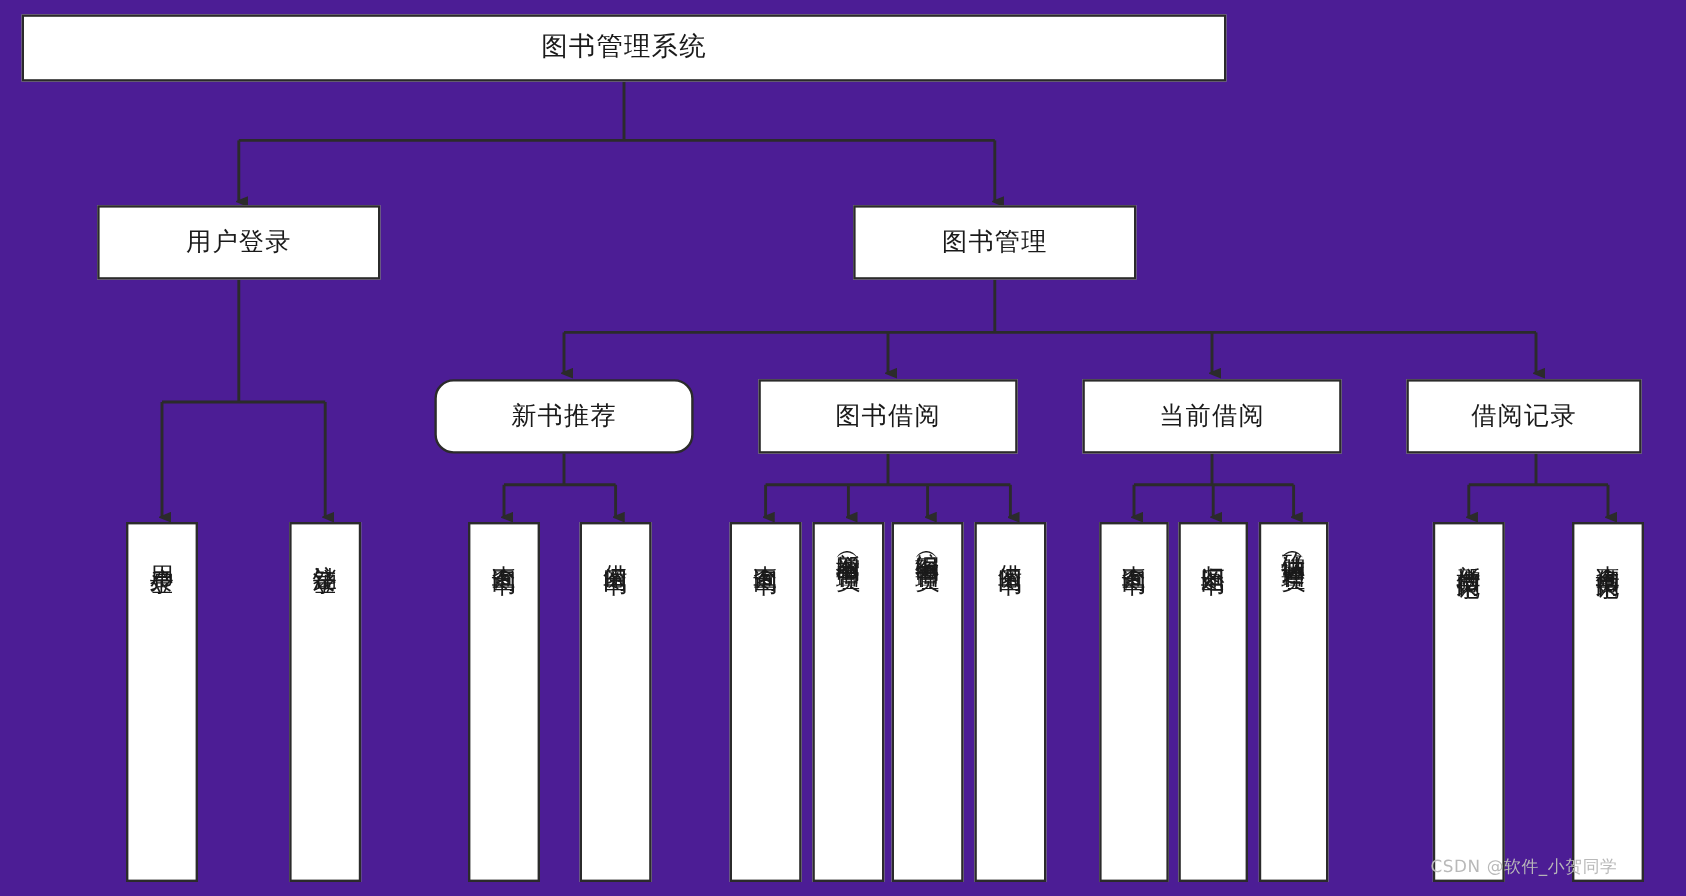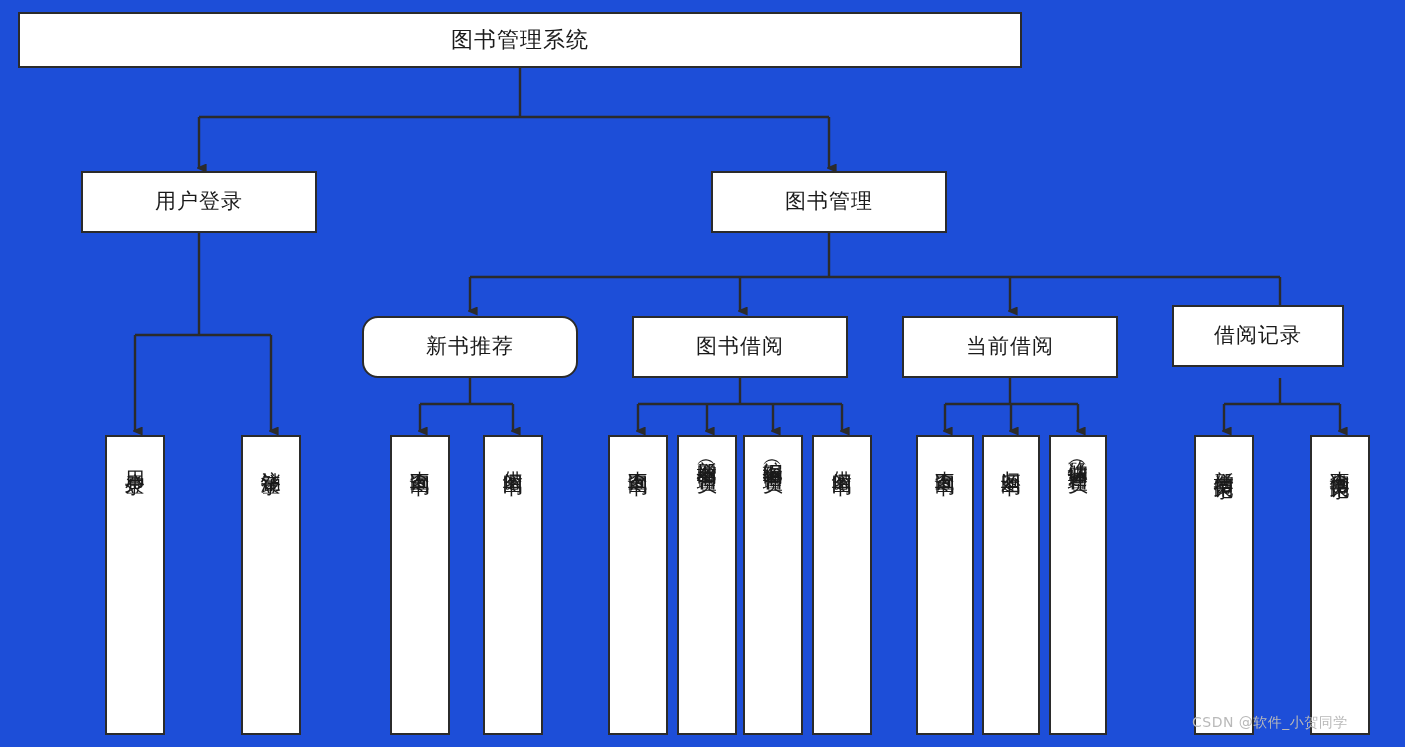--- a/index.html
+++ b/index.html
@@ -8,21 +8,21 @@
     padding: 0;
     background: #ffffff;
   }
   body {
     font-family: "DejaVu Sans", "Liberation Sans", sans-serif;
   }
   #canvas {
     position: relative;
     width: 1405px;
     height: 747px;
-    background: #1d4ed8;
+    background: #4c1d95;
     overflow: hidden;
   }
   svg.wires {
     position: absolute;
     left: 0;
     top: 0;
     width: 1405px;
     height: 747px;
     pointer-events: none;
   }
@@ -139,21 +139,21 @@
 
   <div class="node h-node" style="left:362px; top:316px; width:216px; height:62px;border-radius:16px;">
     <span>新书推荐</span>
   </div>
   <div class="node h-node" style="left:902px; top:316px; width:216px; height:62px;">
     <span>当前借阅</span>
   </div>
   <div class="node h-node" style="left:632px; top:316px; width:216px; height:62px;">
     <span>图书借阅</span>
   </div>
-  <div class="node h-node" style="left:1172px; top:305px; width:172px; height:62px;">
+  <div class="node h-node" style="left:1172px; top:316px; width:196px; height:62px;">
     <span>借阅记录</span>
   </div>
 
   <div class="node v-node" style="left:105px; top:435px; width:60px; height:300px;">
     <span class="vtext">用户登录</span>
   </div>
   <div class="node v-node" style="left:241px; top:435px; width:60px; height:300px;">
     <span class="vtext">注销登录</span>
   </div>
 

